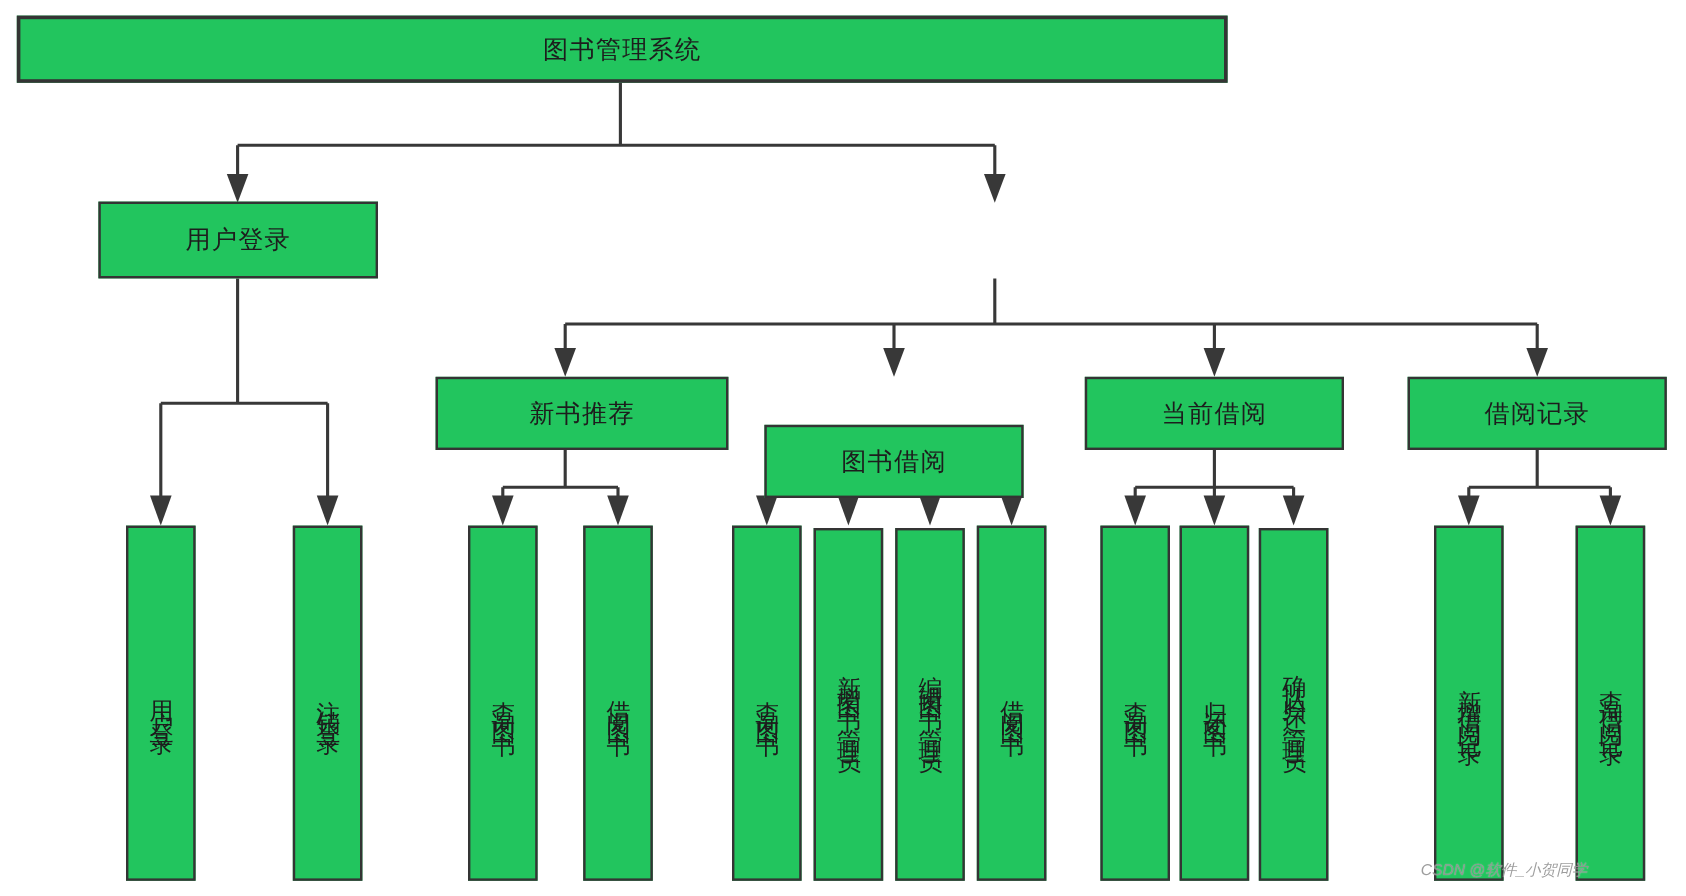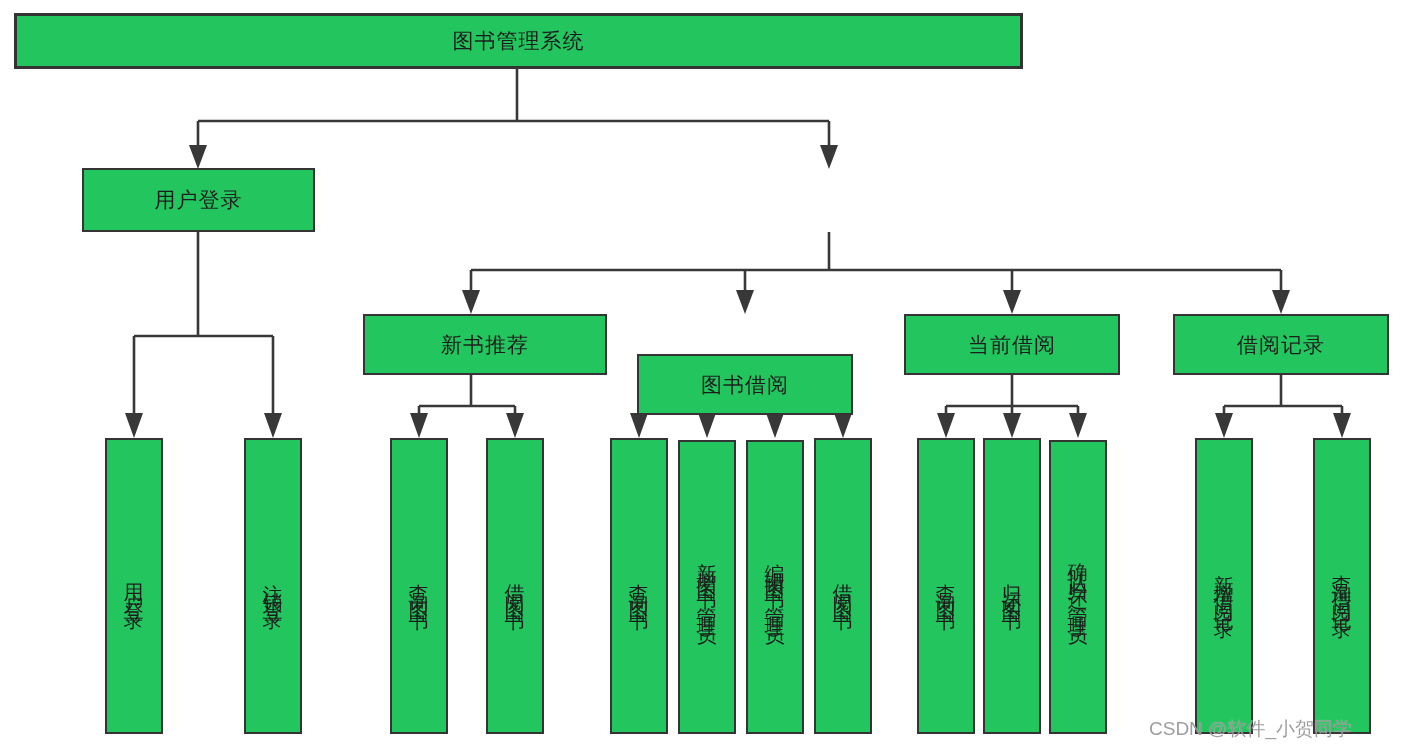--- a/index.html
+++ b/index.html
@@ -35,27 +35,28 @@
   }
   .node.leaf .v-label {
     writing-mode: vertical-rl;
     font-size: 20px;
     letter-spacing: 9px;
     color: #1d1d1d;
     line-height: 1;
   }
   .watermark {
     position: absolute;
-    left: 1149px;
+    left: 1184px;
     top: 716px;
     width: 222px;
-    font-size: 19px;
+    font-size: 13px;
     color: rgba(140,140,140,0.85);
     white-space: nowrap;
     text-shadow: 0 0 1px rgba(255,255,255,0.6);
+    font-style: italic;
   }
 </style>
 </head>
 <body>
 
 <div id="stage">
 
   <svg class="connectors" viewBox="0 0 1405 747" xmlns="http://www.w3.org/2000/svg">
     <g stroke="#383838" stroke-width="2.6" fill="none">
 

